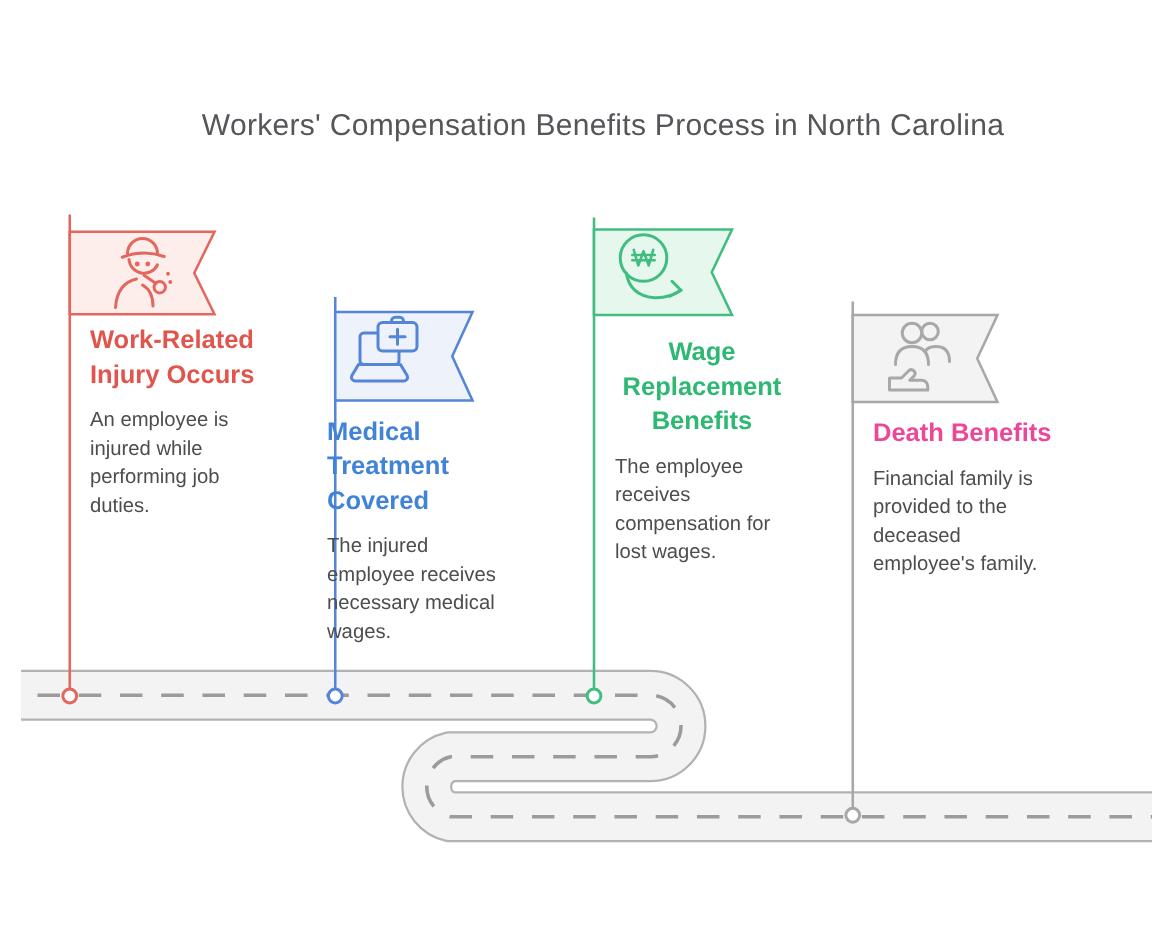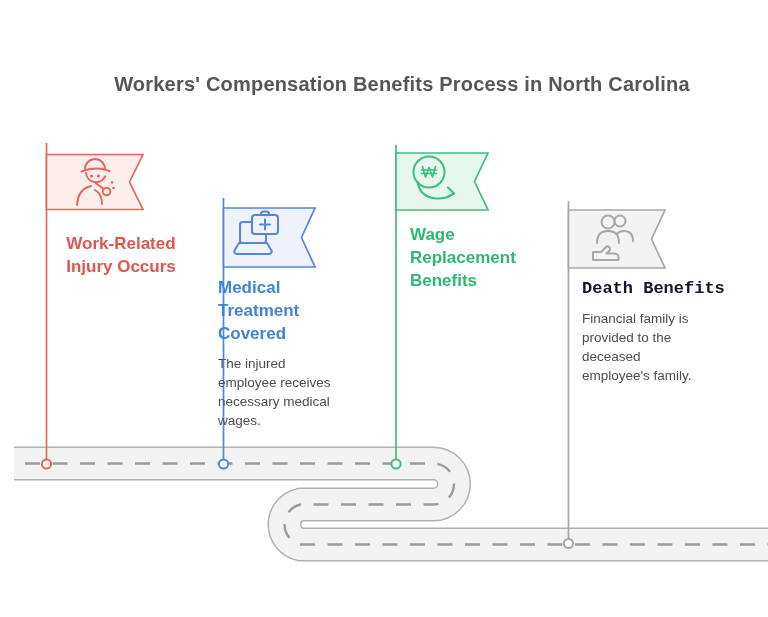--- a/index.html
+++ b/index.html
@@ -12,21 +12,21 @@
     overflow: hidden;
     font-family: "Liberation Sans", sans-serif;
   }
   .main-title {
     position: absolute;
     top: 73px;
     left: 0;
     width: 768px;
     text-align: center;
     font-size: 20px;
-    font-weight: bold;
+    font-weight: normal;
     color: #55565a;
     letter-spacing: 0.2px;
     padding-left: 36px;
   }
   .scene-svg {
     position: absolute;
     inset: 0;
     width: 768px;
     height: 617px;
   }
@@ -35,21 +35,21 @@
     font-size: 17px;
     font-weight: bold;
     line-height: 23px;
     margin-bottom: 9px;
   }
   .step-text p {
     font-size: 13.5px;
     line-height: 19px;
     color: #4d4d4d;
   }
-  .step-0 { left: 60px;  top: 232px; width: 122px; text-align: center; }
+  .step-0 { left: 60px;  top: 215px; width: 122px; }
   .step-0 p { width: 106px; }
   .step-1 { left: 218px; top: 276px; width: 102px; }
   .step-1 p { width: 118px; }
   .step-2 { left: 410px; top: 223px; width: 116px; }
   .step-2 p { width: 112px; }
   .step-3 { left: 582px; top: 277px; width: 160px; }
   .step-3 p { width: 122px; }
 </style>
 </head>
 <body>
@@ -120,29 +120,31 @@
         <circle cx="18" cy="12" r="6.5" fill="#f3f3f3"></circle>
         <path d="M7,33 q0,-12 11,-12 q11,0 11,12" fill="#f3f3f3"></path>
         <path d="M3,50 v-8 h8 l5,-5 a2.5,2.5 0 0 1 3.5,3.5 l-3,3 h8 a4,4 0 0 1 4,4 v2.5 z"></path>
       </g>
       <circle cx="568.5" cy="543.5" r="4.6" fill="#ffffff" stroke-width="2" stroke="#a8a8a8"></circle>
     </g>
   </svg>
 
   <div class="step-text step-0">
     <h3 style="color: rgb(224, 86, 77);">Work-Related Injury Occurs</h3>
+    <p>An employee is injured while performing job duties.</p>
   </div>
 
   <div class="step-text step-1">
     <h3 style="color: rgb(65, 131, 215);">Medical Treatment Covered</h3>
     <p>The injured employee receives necessary medical wages.</p>
   </div>
 
   <div class="step-text step-2">
-    <h3 style="color: rgb(46, 184, 115);">Wage Replacement Benefits</h3>
+    <h3 style="color: rgb(46, 184, 115); text-align: center;">Wage Replacement Benefits</h3>
+    <p>The employee receives compensation for lost wages.</p>
   </div>
 
   <div class="step-text step-3">
-    <h3 style="color: #0f172a; font-family: Liberation Mono, monospace;">Death Benefits</h3>
+    <h3 style="color: #ec4899;">Death Benefits</h3>
     <p>Financial family is provided to the deceased employee's family.</p>
   </div>
 
 </div>
 
 </body></html>

